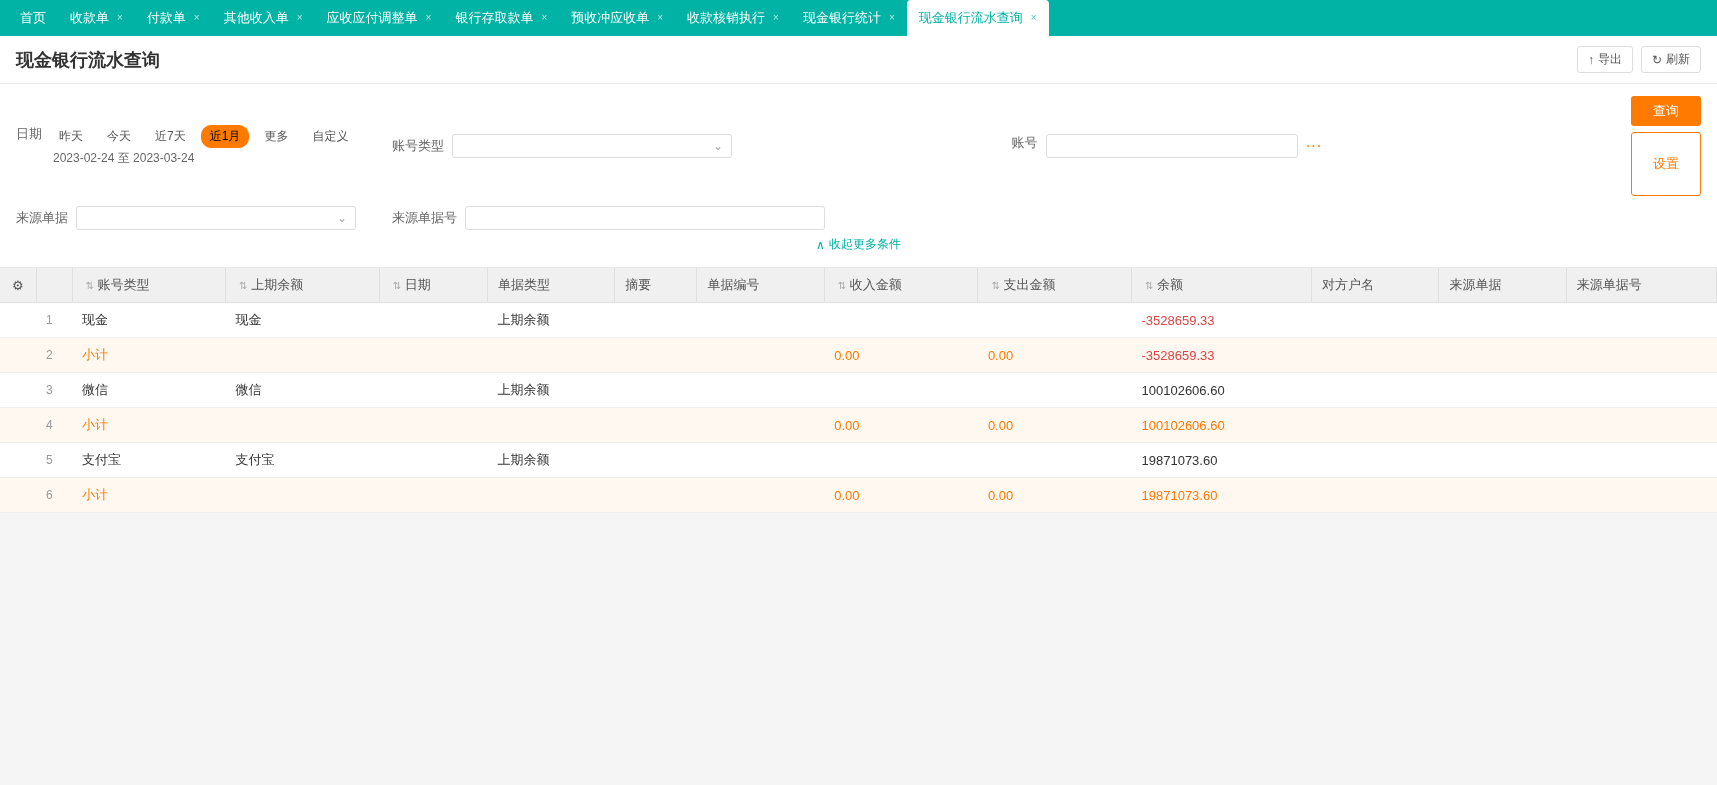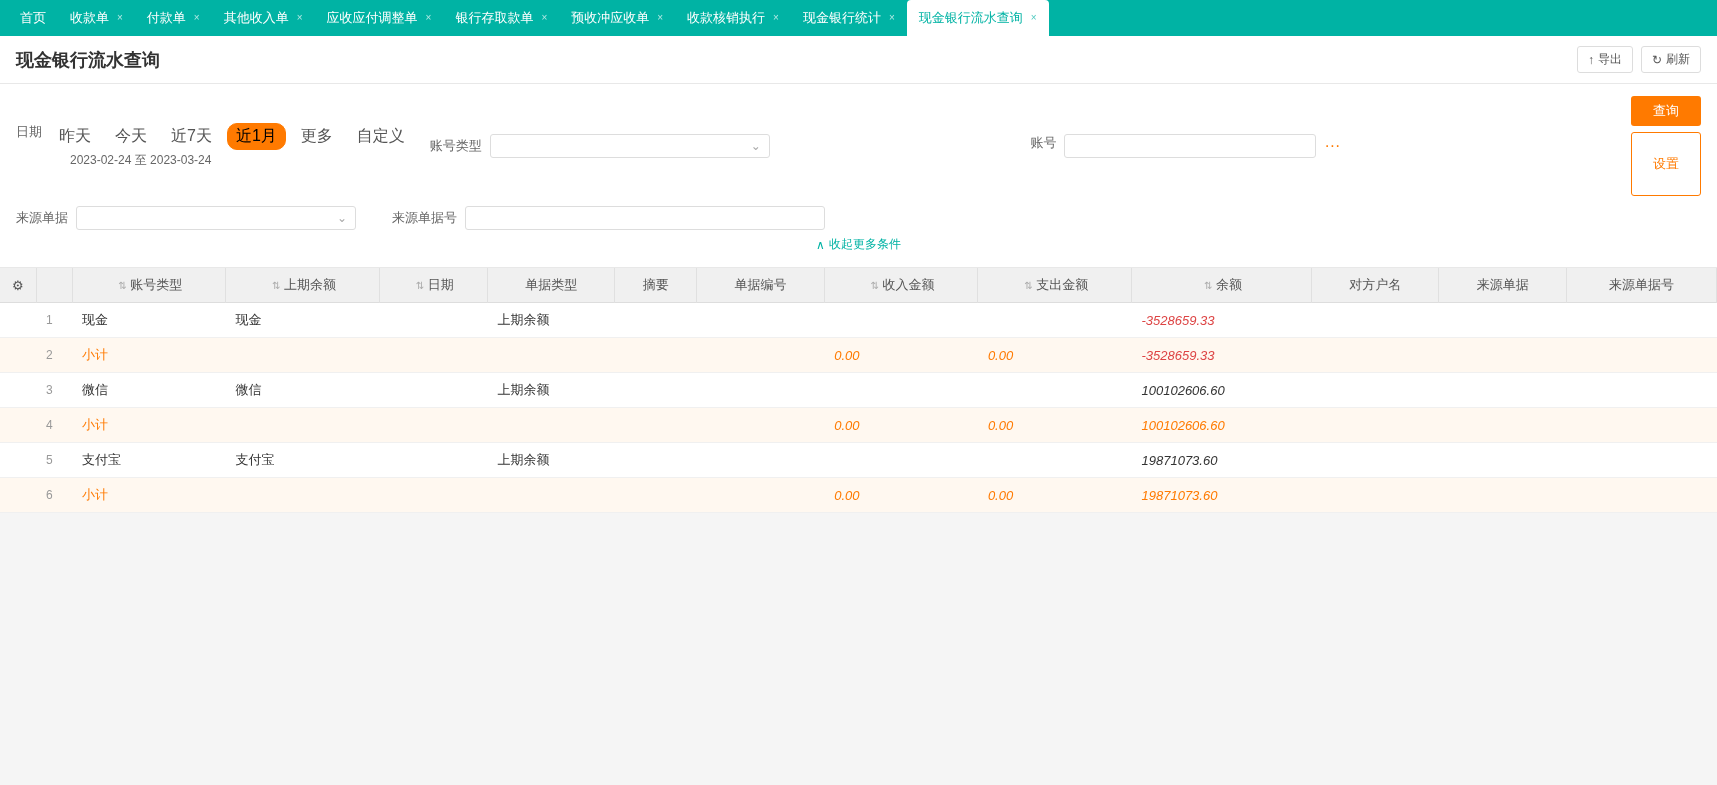--- a/index.html
+++ b/index.html
@@ -60,29 +60,29 @@
     .filter-row {
       display: flex;
       align-items: center;
       gap: 16px;
       margin-bottom: 10px;
     }
     .filter-label { color: #666; font-size: 13px; white-space: nowrap; }
     .date-options { display: flex; align-items: center; gap: 6px; }
     .date-btn {
       padding: 2px 8px; border-radius: 3px; cursor: pointer;
-      font-size: 16px; color: #555; border: 1px solid transparent;
+      font-size: 12px; color: #555; border: 1px solid transparent;
     }
     .date-btn.active {
       background: #ff7a00;
       color: #000000;
       border-color: #ff7a00;
       border-radius: 10px;
     }
-    .date-range { font-size: 12px; color: #666; margin-left: 20px; }
+    .date-range { font-size: 12px; color: #666; margin-left: 3px; }
     .filter-select {
       border: 1px solid #ddd; border-radius: 3px;
       padding: 4px 8px; font-size: 12px; color: #333;
       background: #fff; cursor: pointer;
       display: flex; align-items: center; justify-content: space-between;
       min-width: 200px;
     }
     .filter-input {
       border: 1px solid #ddd; border-radius: 3px;
       padding: 4px 8px; font-size: 12px; color: #333;
@@ -114,38 +114,38 @@
       width: 100%;
       border-collapse: collapse;
       font-size: 13px;
     }
     thead tr {
       background: #f0f0f0;
       border-bottom: 1px solid #ddd;
     }
     thead th {
       padding: 8px 10px;
-      text-align: center;
+      text-align: left;
       font-weight: normal;
       color: #555;
       white-space: nowrap;
       border-right: 1px solid #e0e0e0;
       cursor: pointer;
       user-select: none;
     }
     thead th .sort-icon { color: #aaa; font-size: 10px; margin-left: 3px; }
     thead th.gear-col { width: 36px; text-align: center; }
     tbody tr { border-bottom: 1px solid #f0f0f0; }
     tbody tr.subtotal { background: #fff8f0; }
     tbody td {
       padding: 8px 10px;
       color: #333;
       white-space: nowrap;
     }
-    tbody td.num { color: #333; font-style: italic; }
+    tbody td.num { color: #333; }
     tbody td.row-num { color: #999; font-size: 12px; width: 36px; }
     .gear-icon-cell { text-align: center; }
 
     
     .filter-row-2 { margin-bottom: 0; }
 
     .action-btns-col {
       display: flex; flex-direction: column; gap: 6px; min-width: 70px;
     }
   </style>

